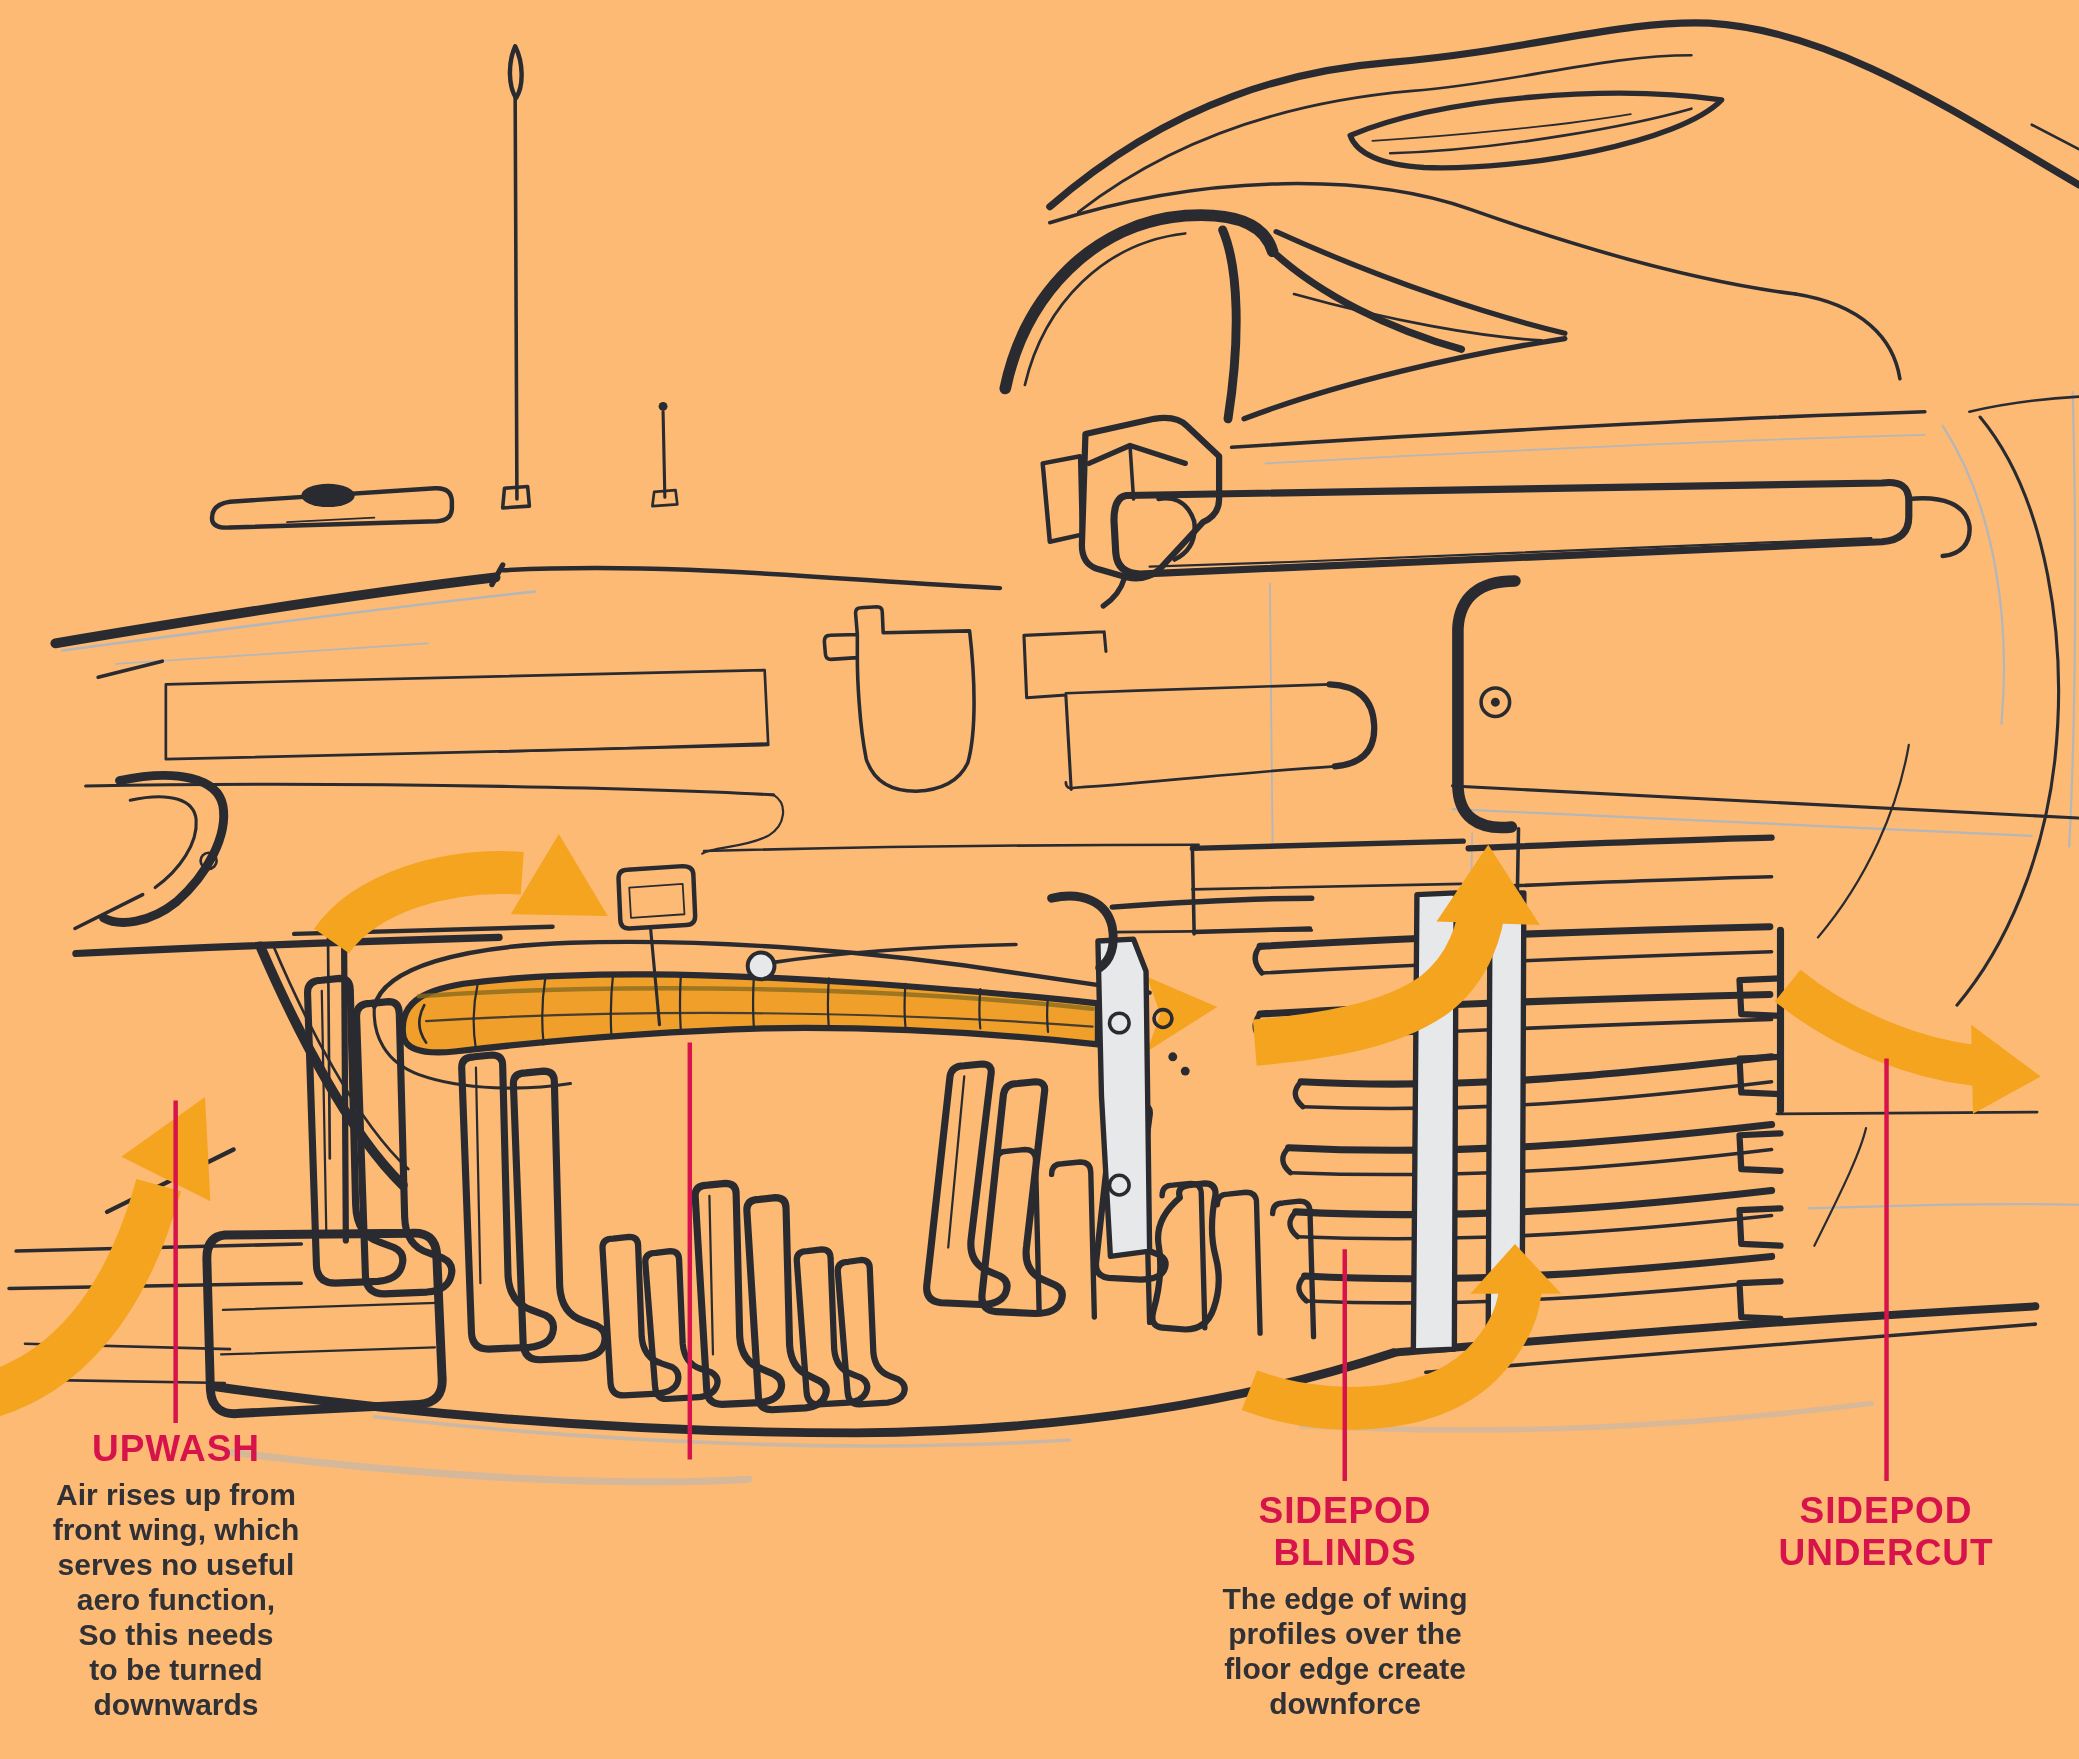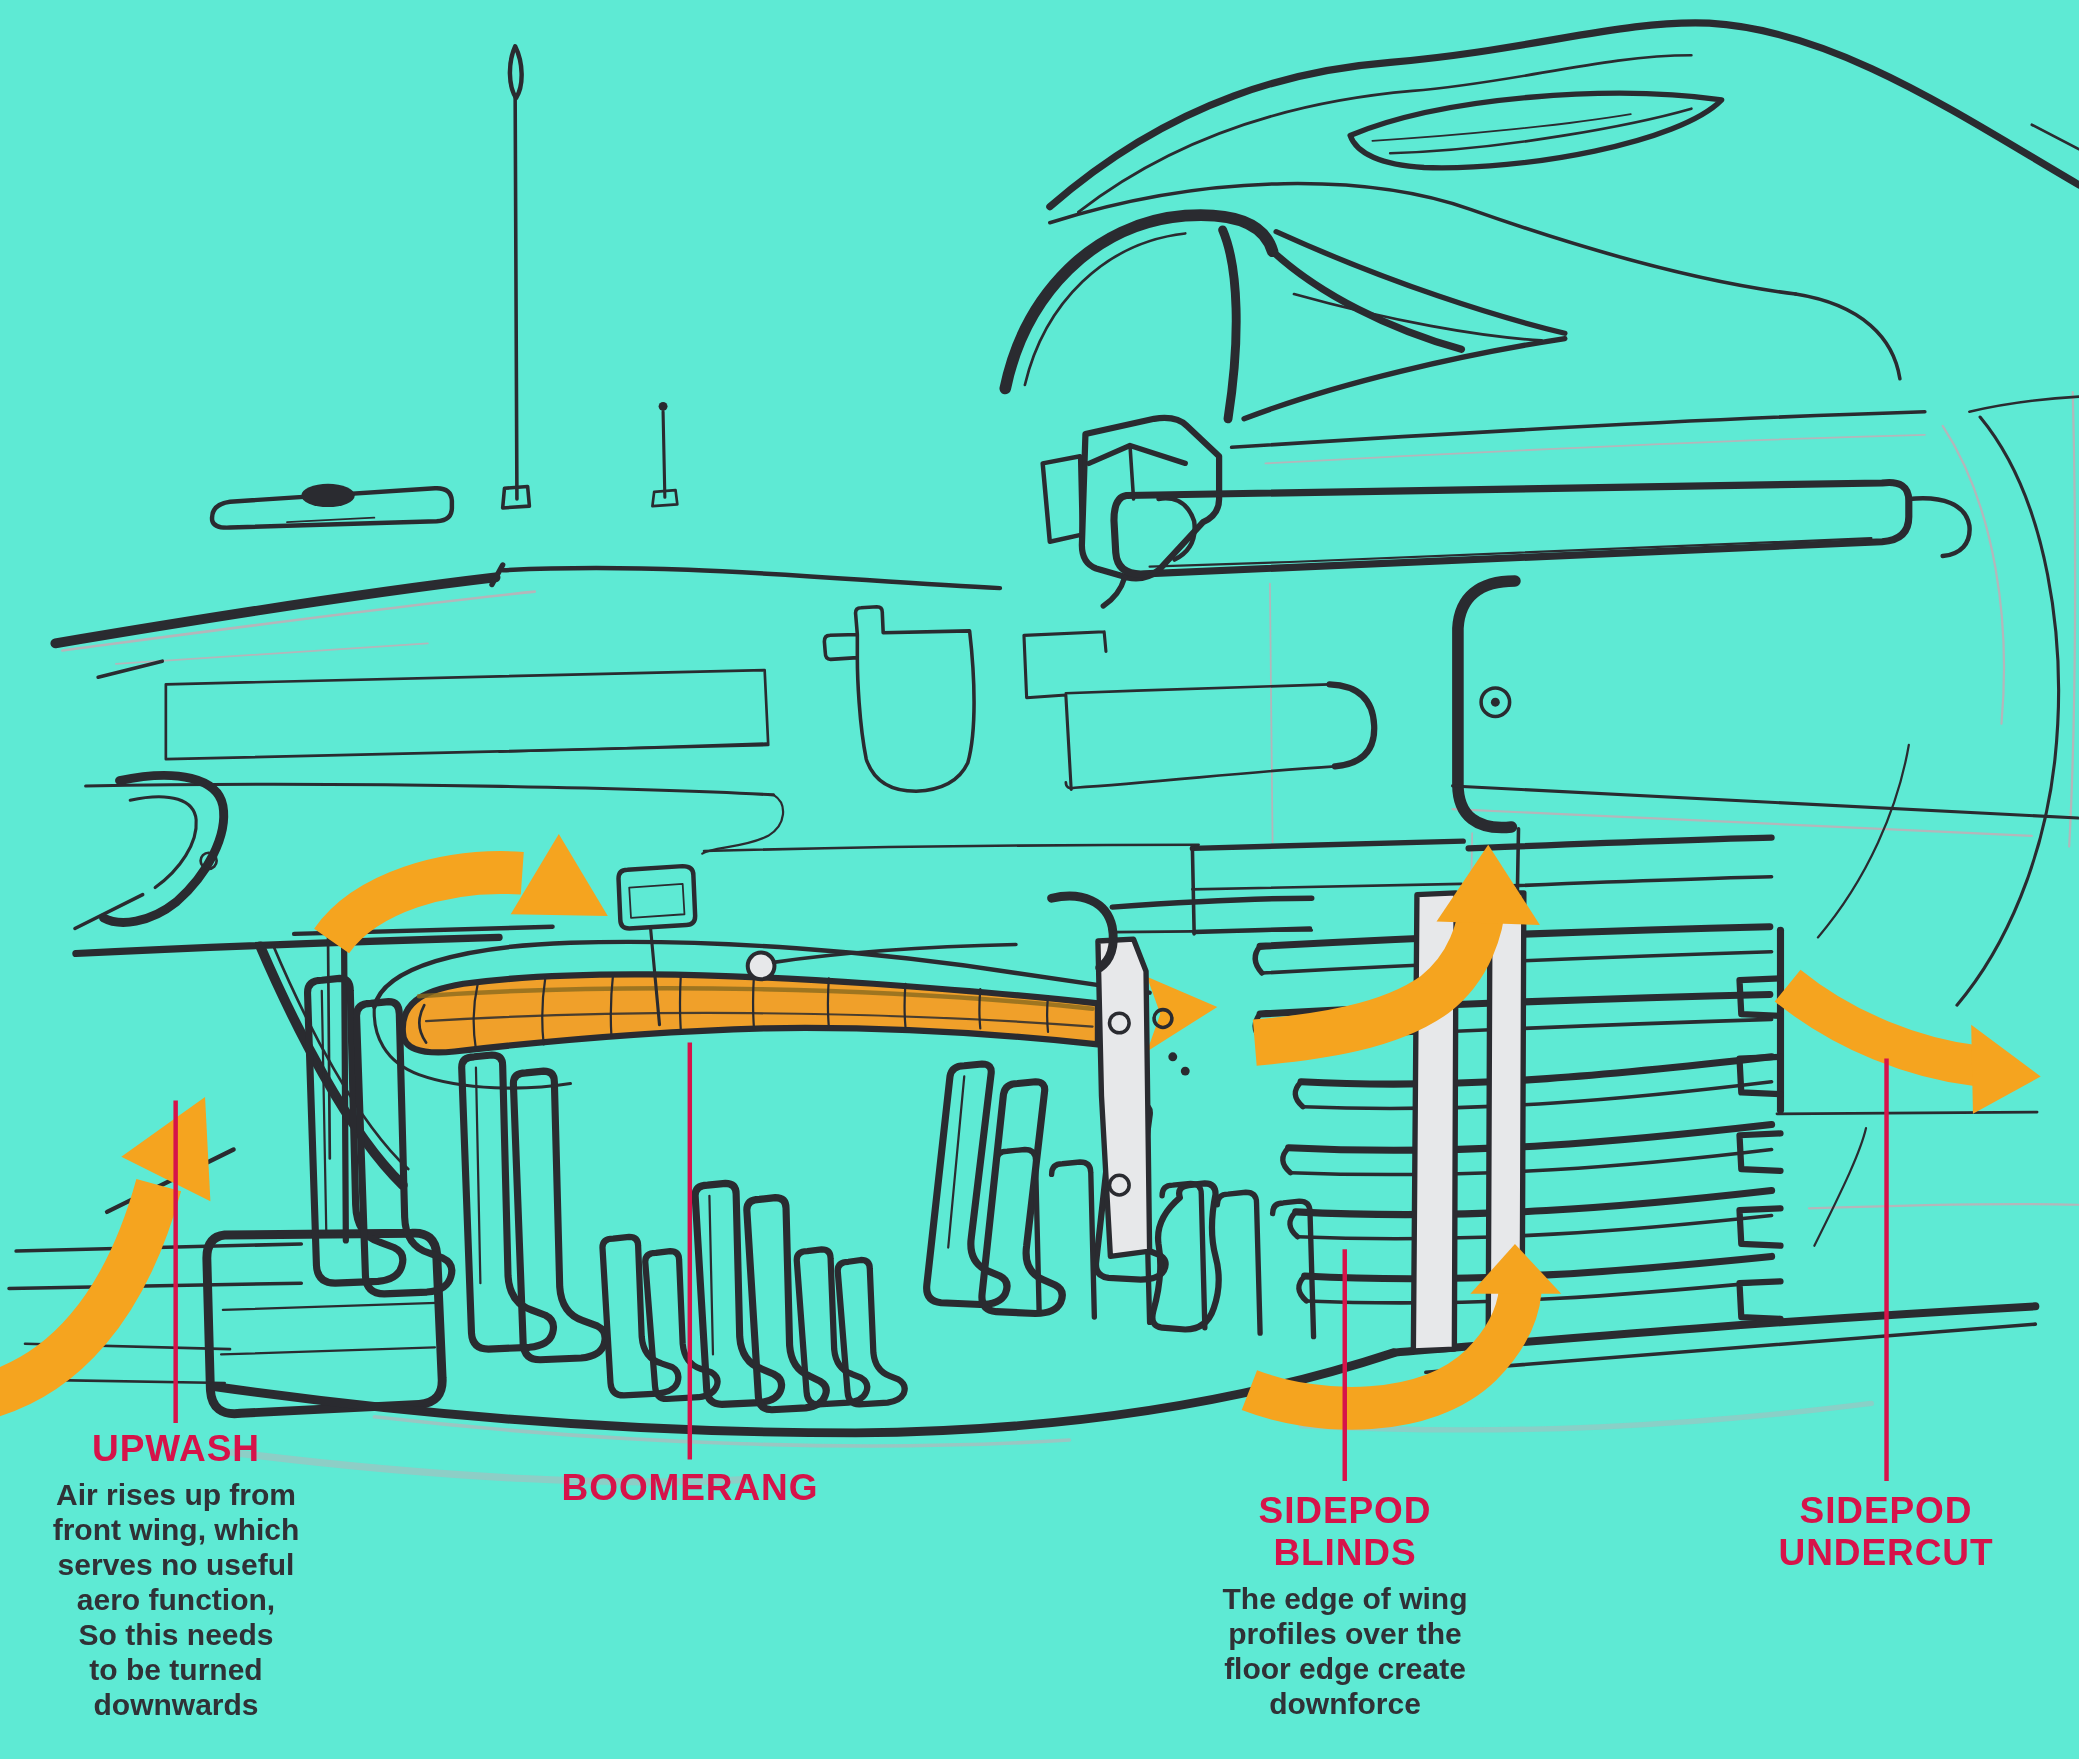--- a/index.html
+++ b/index.html
@@ -1,19 +1,19 @@
 <!DOCTYPE html>
 <html style="font-size:14.3px"><head>
 <meta charset="utf-8">
 <style>
   html,body{margin:0;padding:0;background:#cfd0d3;}
   .stage{
     position:relative;
     width:2080px;height:1759px;
-    background:#5eead4;
+    background:#fdba74;
     overflow:hidden;
     font-family:"Liberation Sans","DejaVu Sans",sans-serif;
   }
   .sketch-svg{position:absolute;left:0;top:0;width:100%;height:100%;}
   .callout{
     position:absolute;
     width:374px;
     transform:translateX(-50%);
     text-align:center;
   }
@@ -295,21 +295,20 @@
     <div class="callout-body">Air rises up from
 front wing, which
 serves no useful
 aero function,
 So this needs
 to be turned
 downwards</div>
   </div>
 
   <div class="callout" style="left:690px;top:1467px;">
-    <div class="callout-title">BOOMERANG</div>
   </div>
 
   <div class="callout" style="left:1345px;top:1490px;">
     <div class="callout-title">SIDEPOD
 BLINDS</div>
     <div class="callout-body">The edge of wing
 profiles over the
 floor edge create
 downforce</div>
   </div>

